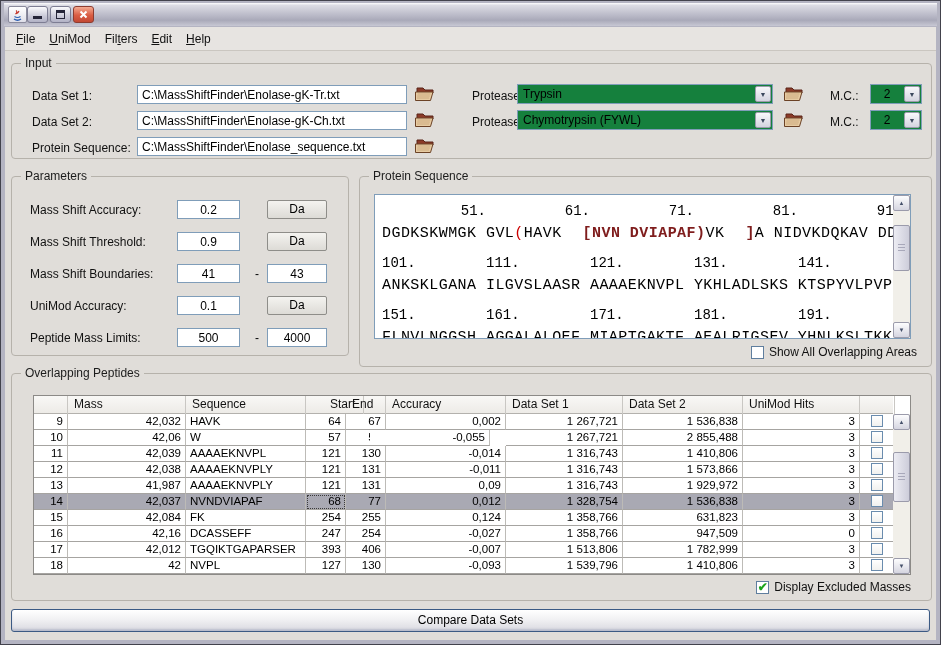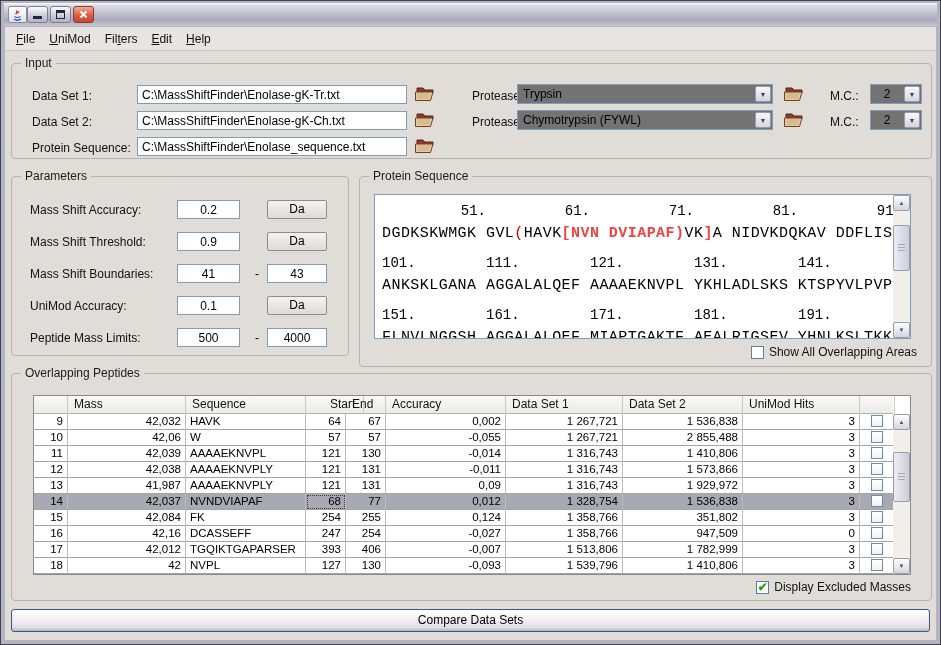--- a/index.html
+++ b/index.html
@@ -21,41 +21,41 @@
   .client { position:absolute; left:4px; right:4px; top:26px; bottom:4px; background:#e0ddd9; overflow:hidden; }
   .menubar { position:absolute; left:0; top:0; width:100%; height:24px; background:#e7e4e1;
     border-bottom:1px solid #cac6c0; display:flex; align-items:center; padding-left:4px; }
   .menu-item { font-size:12px; color:#111; padding:3px 7px; cursor:default; }
   .group { position:absolute; border:1px solid #b6b2ab; border-radius:4px; }
   .group-label { position:absolute; top:-8px; left:9px; background:#e0ddd9; padding:0 4px; font-size:12px; color:#1c1c1c; }
   .lbl { position:absolute; font-size:12px; color:#111; white-space:nowrap; }
   .txt { position:absolute; height:19px; border:1px solid #7f9db9; background:#fff;
     font:12px "Liberation Sans",sans-serif; padding:0 4px; color:#000; }
   .folder-btn { position:absolute; width:24px; height:19px; cursor:pointer; background:transparent; border:none; }
-  .combo { position:absolute; height:20px; border:1px solid #7f9db9; background:#737373; display:flex; }
+  .combo { position:absolute; height:20px; border:1px solid #7f9db9; background:#15803d; display:flex; }
   .combo-value { flex:1; font-size:12px; line-height:18px; padding:0 5px; white-space:nowrap; overflow:hidden; }
   .combo-value.center { text-align:center; padding:0; }
   .combo-arrow { width:16px; margin:1px; border:1px solid #9b9bab; border-radius:2px;
     background:linear-gradient(#f8f8fb,#d4d4e0); display:flex; align-items:center; justify-content:center;
     font-size:7px; color:#3c485e; }
   .pbox { position:absolute; height:19px; width:63px; border:1px solid #7f9db9; background:#fff;
     font:12px "Liberation Sans",sans-serif; text-align:center; color:#000; }
   .unit-btn { position:absolute; width:60px; height:19px; border:1px solid #8e8d89; border-radius:2px;
     background:linear-gradient(#f4f3f0,#dddbd6); font-size:12px; text-align:center; line-height:17px; cursor:pointer; }
   .range-sep { position:absolute; font-size:12px; }
   .seq-panel { position:absolute; left:14px; top:17px; width:537px; height:145px; background:#fff;
     border:1px solid #7f9db9; overflow:hidden; }
   .seq-row { position:absolute; left:7px; right:24px; white-space:nowrap;
     font-family:"Liberation Mono",monospace; }
   .seq-row.nums { font-size:14px; color:#000; }
   .seq-row.nums .slot { display:inline-block; width:104px; }
   .seq-row.seq { font-size:15px; letter-spacing:0.45px; color:#000; }
   .seg-n { color:#000; }
   .seg-r { color:#cc0000; }
-  .seg-rb { color:#ef4444; font-weight:bold; }
+  .seg-rb { color:#7f1d1d; font-weight:bold;margin-left:21px; }
   .scrollbar { position:absolute; width:17px; background:#f1efe9; }
   .sb-btn { position:absolute; left:0; width:17px; height:16px; border:1px solid #9b9bab; border-radius:2px;
     background:linear-gradient(#fdfdfe,#d5d5e0); color:#45506a; font-size:6px;
     display:flex; align-items:center; justify-content:center; cursor:pointer; }
   .sb-up { top:0; } .sb-down { bottom:0; }
   .sb-thumb { position:absolute; left:0; width:17px; border:1px solid #9b9bab; border-radius:2px;
     background:linear-gradient(90deg,#ececf3,#cdcdda); cursor:pointer; }
   .sb-thumb::after { content:""; position:absolute; left:4px; right:4px; top:50%; margin-top:-4px; height:8px;
     background:repeating-linear-gradient(180deg,#a8a8ba 0 1px,transparent 1px 3px); }
   .cb { position:absolute; display:flex; align-items:center; cursor:pointer; }
@@ -196,21 +196,21 @@
         </div>
     </div>
 
     <div class="group" style="left:354px;top:149px;width:573px;height:191px">
       <span class="group-label">Protein Sequence</span>
       <div class="seq-panel">
         <div id="seq-rows">
             <div class="seq-row nums" style="top: 8px; text-align: right;"><span class="slot">51.</span><span class="slot">61.</span><span class="slot">71.</span><span class="slot">81.</span><span class="slot">91.</span></div>
             <div class="seq-row seq" style="top: 30px;"><span class="seg-n">DGDKSKWMGK GVL</span><span class="seg-r">(</span><span class="seg-n">HAVK</span><span class="seg-rb">[NVN DVIAPAF)</span><span class="seg-n">VK</span><span class="seg-rb">]</span><span class="seg-n">A NIDVKDQKAV DDFLISLDGT</span></div>
             <div class="seq-row nums" style="top: 60px;"><span class="slot">101.</span><span class="slot">111.</span><span class="slot">121.</span><span class="slot">131.</span><span class="slot">141.</span></div>
-            <div class="seq-row seq" style="top: 82px;"><span class="seg-n">ANKSKLGANA AGGALALQEF AAAAEKNVPL YKHLADLSKS KTSPYVLPVP</span></div>
+            <div class="seq-row seq" style="top: 82px;"><span class="seg-n">ANKSKLGANA ILGVSLAASR AAAAEKNVPL YKHLADLSKS KTSPYVLPVP</span></div>
             <div class="seq-row nums" style="top: 112px;"><span class="slot">151.</span><span class="slot">161.</span><span class="slot">171.</span><span class="slot">181.</span><span class="slot">191.</span></div>
             <div class="seq-row seq" style="top: 134px;"><span class="seg-n">FLNVLNGGSH AGGALALQEF MIAPTGAKTF AEALRIGSEV YHNLKSLTKK</span></div>
           </div>
         <div class="scrollbar" style="right:0;top:0;bottom:0">
           <div class="sb-btn sb-up">▲</div>
           <div class="sb-thumb" style="top:30px;height:46px"></div>
           <div class="sb-btn sb-down">▼</div>
         </div>
       </div>
       <div class="cb" style="right:14px;top:168px">
@@ -248,21 +248,21 @@
               <div class="td al-c" style="left: 826px; width: 35px;">
                 <div class="row-check"></div>
               </div>
             </div>
             <div class="tr" style="top: 34px;">
               <div class="td al-r" style="left: 0px; width: 34px;">10</div>
               <div class="td al-r" style="left: 34px; width: 118px;">42,06</div>
               <div class="td al-l" style="left: 152px; width: 120px;">W</div>
               <div class="td al-r" style="left: 272px; width: 40px;">57</div>
               <div class="td al-r" style="left: 312px; width: 40px;">57</div>
-              <div class="td al-r" style="left: 352px; width: 120px;">-0,055</div>
+              <div class="td al-r" style="left: 336px; width: 120px;">-0,055</div>
               <div class="td al-r" style="left: 472px; width: 117px;">1 267,721</div>
               <div class="td al-r" style="left: 589px; width: 120px;">2 855,488</div>
               <div class="td al-r" style="left: 709px; width: 117px;">3</div>
               <div class="td al-c" style="left: 826px; width: 35px;">
                 <div class="row-check"></div>
               </div>
             </div>
             <div class="tr" style="top: 50px;">
               <div class="td al-r" style="left: 0px; width: 34px;">11</div>
               <div class="td al-r" style="left: 34px; width: 118px;">42,039</div>
@@ -320,21 +320,21 @@
               </div>
             </div>
             <div class="tr" style="top: 114px;">
               <div class="td al-r" style="left: 0px; width: 34px;">15</div>
               <div class="td al-r" style="left: 34px; width: 118px;">42,084</div>
               <div class="td al-l" style="left: 152px; width: 120px;">FK</div>
               <div class="td al-r" style="left: 272px; width: 40px;">254</div>
               <div class="td al-r" style="left: 312px; width: 40px;">255</div>
               <div class="td al-r" style="left: 352px; width: 120px;">0,124</div>
               <div class="td al-r" style="left: 472px; width: 117px;">1 358,766</div>
-              <div class="td al-r" style="left: 589px; width: 120px;">351,802</div>
+              <div class="td al-r" style="left: 589px; width: 120px;">631,823</div>
               <div class="td al-r" style="left: 709px; width: 117px;">3</div>
               <div class="td al-c" style="left: 826px; width: 35px;">
                 <div class="row-check"></div>
               </div>
             </div>
             <div class="tr" style="top: 130px;">
               <div class="td al-r" style="left: 0px; width: 34px;">16</div>
               <div class="td al-r" style="left: 34px; width: 118px;">42,16</div>
               <div class="td al-l" style="left: 152px; width: 120px;">DCASSEFF</div>
               <div class="td al-r" style="left: 272px; width: 40px;">247</div>

